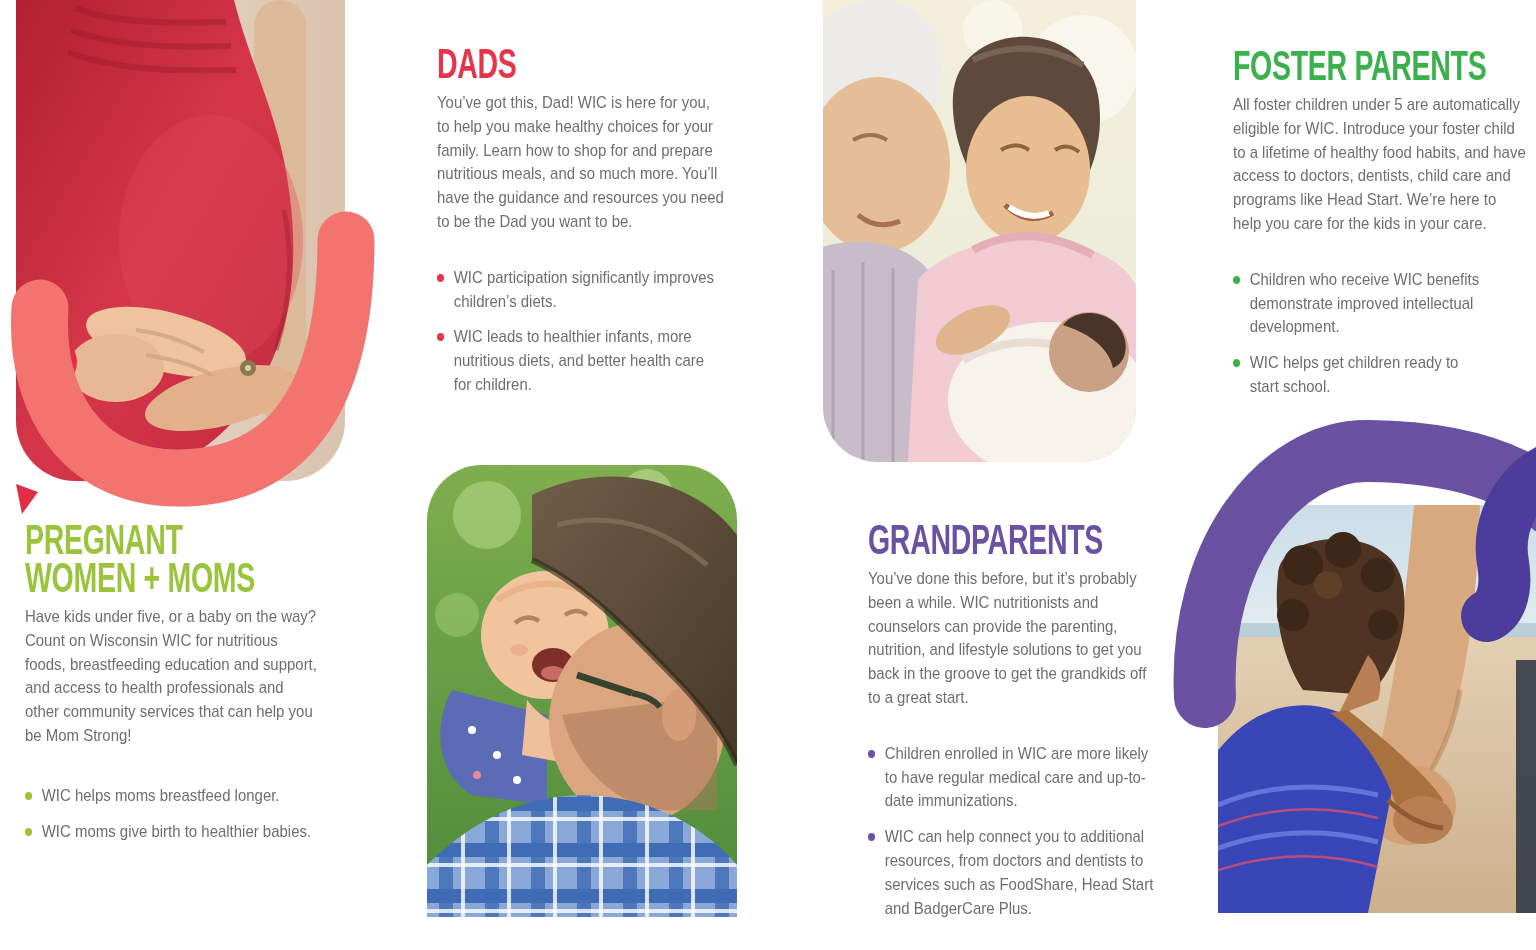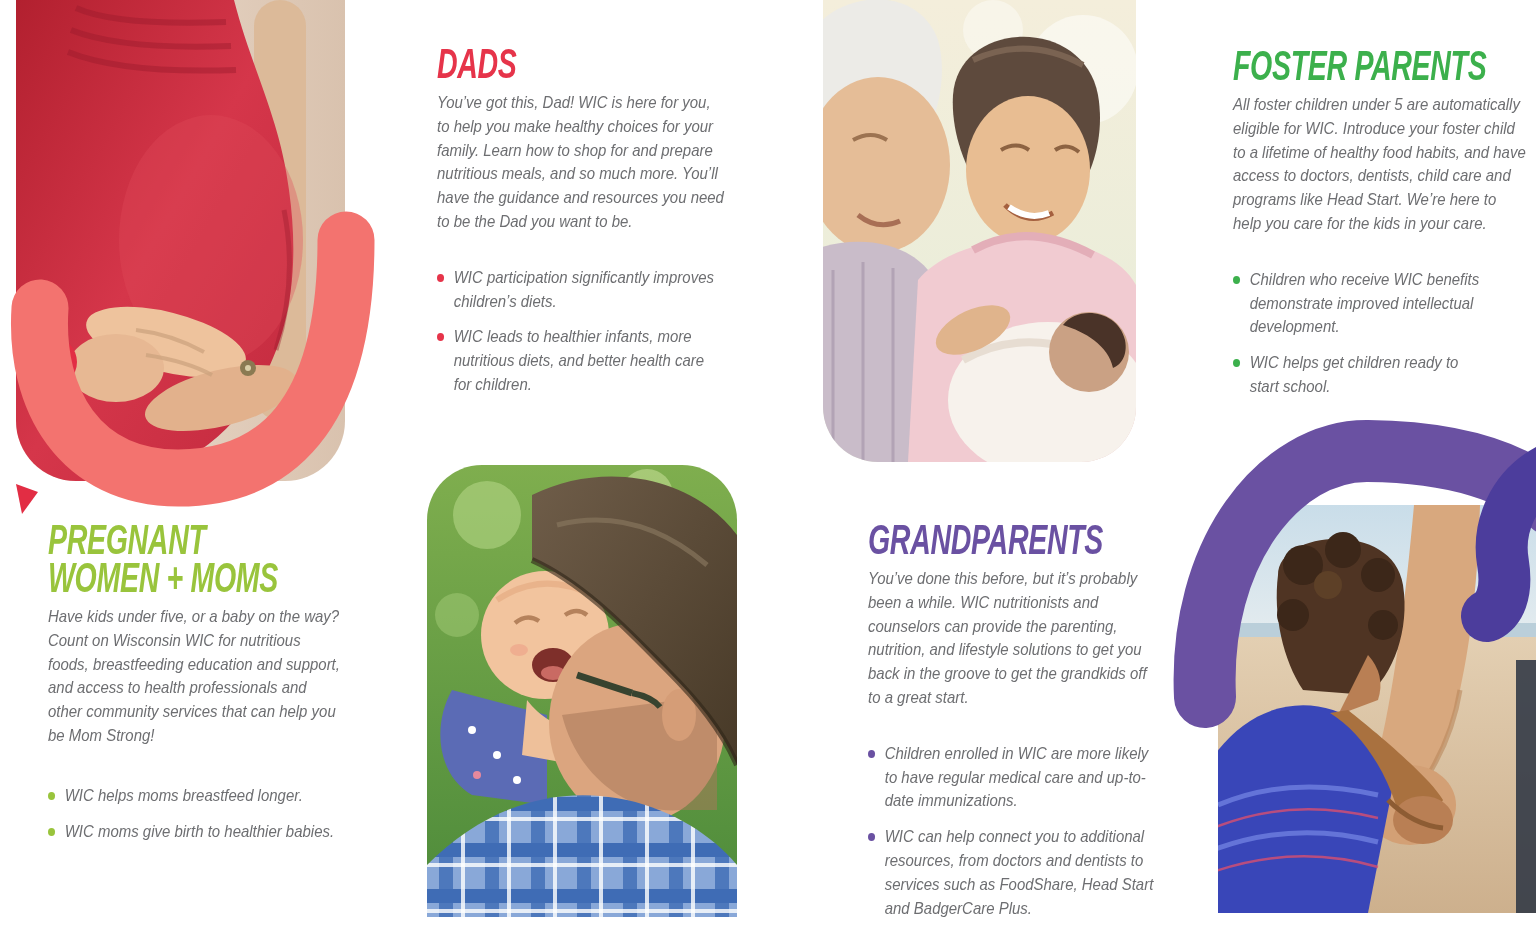--- a/index.html
+++ b/index.html
@@ -10,41 +10,41 @@
   
   .photo{position:absolute;overflow:hidden;}
   .photo svg{display:block;width:100%;height:100%;}
   #photo-moms {left:16px;top:0;width:329px;height:481px;border-radius:0 0 60px 60px;}
   #photo-dads {left:427px;top:465px;width:310px;height:452px;border-radius:55px 55px 0 0;}
   #photo-grand{left:823px;top:0;width:313px;height:462px;border-radius:0 0 55px 55px;}
   #photo-foster{left:1218px;top:505px;width:318px;height:408px;border-radius:55px 0 0 0;}
   
   #swooshes{position:absolute;left:0;top:0;width:1536px;height:950px;pointer-events:none;}
   
-  .col{position:absolute;font-style:italic;}
+  .col{position:absolute;}
   .heading{
     font-weight:bold;font-size:42px;line-height:38px;letter-spacing:-0.5px;
     transform:scaleX(0.68);transform-origin:left top;white-space:nowrap;
     color:var(--accent);
   }
   .textwrap{transform:scaleX(0.88);transform-origin:left top;width:395px;}
   .para{
     margin:8px 0 0 0;color:#6d6e71;font-size:17px;line-height:23.8px;
     white-space:pre-line;
   }
   .bullets{list-style:none;margin:32px 0 0 0;padding:0;}
   .bullets li{
     position:relative;padding-left:19px;margin:0 0 12px 0;color:#6d6e71;
     font-size:17px;line-height:23.8px;white-space:pre-line;
   }
   .bullets li::before{
     content:"";position:absolute;left:0;top:8px;width:8px;height:8px;border-radius:50%;
     background:var(--accent);
   }
-  #col-moms  {left:48px;  top:521px;}
+  #col-moms  {left:25px;  top:521px;}
   #col-dads  {left:437px; top:45px;}
   #col-grand {left:868px; top:521px;}
   #col-foster{left:1233px;top:47px;}
 </style>
 </head>
 <body>
 
 <div class="page">
 
   <div class="photo" id="photo-moms">

